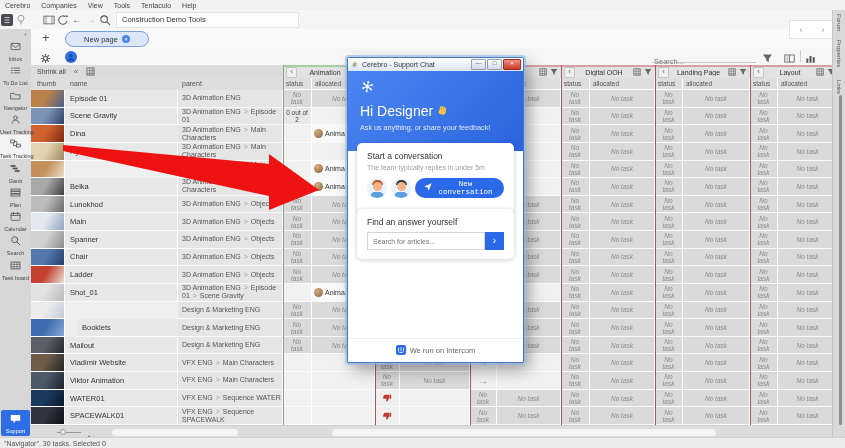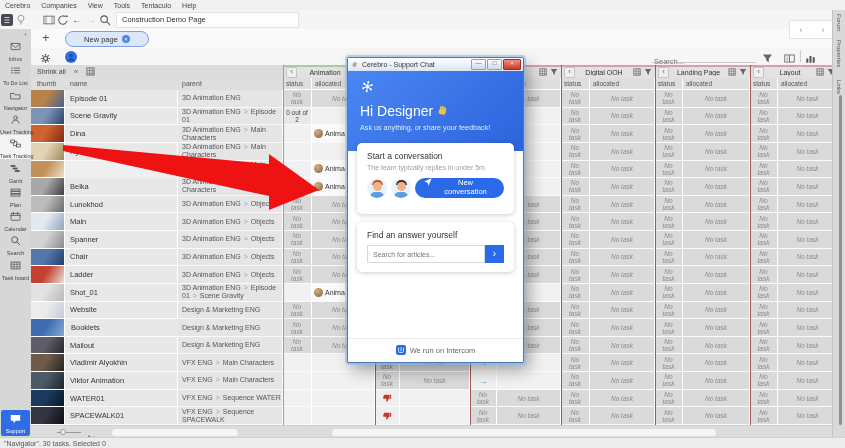--- a/index.html
+++ b/index.html
@@ -110,31 +110,31 @@
   #chat-head{position:absolute;left:0;top:13px;right:0;height:80px;
              background:linear-gradient(135deg,#4b87f2,#2b63dd);color:#fff;padding-left:12px;box-sizing:border-box;}
   #chat-head .clogo{display:block;margin-top:8px;}
   #chat-head .clogo svg{width:15px;height:15px;}
   .greet{font-size:14px;margin-top:5px;display:flex;align-items:center;gap:4px;font-weight:400;}
   .greet svg{width:11px;height:11px;}
   .csub{font-size:7.2px;opacity:.85;margin-top:4px;}
   .ccard{position:absolute;left:9px;width:157px;background:#fff;border-radius:5px;
          box-shadow:0 1px 5px rgba(0,0,0,.2);box-sizing:border-box;padding:8px 10px;}
   #card1{top:85px;height:71px;}
-  #card2{top:164px;height:50px;}
+  #card2{top:151px;height:50px;}
   .c1t{font-size:8.5px;color:#333;}
   .c1s{font-size:7px;color:#99a0a8;margin-top:3px;}
   .c1row{margin-top:7px;display:flex;align-items:center;gap:4px;}
   .agav{width:20px;height:20px;border-radius:50%;background:#eaf3fb;position:relative;overflow:hidden;flex:0 0 20px;}
   .agav .hd{position:absolute;left:5.5px;top:4px;width:9px;height:9px;border-radius:50%;background:#f0b488;}
   .agav .hr{position:absolute;left:4.5px;top:2px;width:11px;height:5px;border-radius:6px 6px 0 0;}
   .agav .bd{position:absolute;left:3px;bottom:-2px;width:14px;height:8px;border-radius:5px 5px 0 0;background:#5b9fe3;}
   .a1 .hr{background:#c2572e;}.a2 .hr{background:#383838;}
   .ncbtn{height:20px;border:none;border-radius:10px;background:#2a6ae8;color:#fff;font-size:7.5px;
-         display:flex;align-items:flex-start;gap:4px;padding:0 9px;font-family:Liberation Sans, sans-serif;}
+         display:flex;align-items:center;gap:4px;padding:0 9px;font-family:Liberation Mono, monospace;}
   .ncbtn svg{width:8px;height:8px;}
   .c2row{margin-top:5px;display:flex;}
   .c2row input{flex:1;height:18px;border:1px solid #d8d8d8;background:#fff;font-size:7px;padding-left:5px;
                outline:none;color:#333;font-family:"Liberation Sans",sans-serif;box-sizing:border-box;}
   .c2btn{width:19px;height:18px;border:none;background:#2a6ae8;color:#fff;font-size:10px;line-height:16px;}
   #chat-foot{position:absolute;left:0;right:0;top:280px;height:23px;border-top:1px solid #ececec;
              display:flex;align-items:center;justify-content:center;gap:4px;font-size:7.5px;color:#666;}
   #chat-foot svg{width:10px;height:10px;}
 </style>
 </head>
@@ -178,21 +178,21 @@
       </span>
     <span class="tbi" style="font-size:10px;color:#555">←</span>
     <span class="tbi" style="font-size:10px;color:#c0c0c0">→</span>
     <span class="tbi" id="i-mag">
         <svg viewBox="0 0 14 14">
           <circle cx="6" cy="6" r="3.8" stroke="#555" stroke-width="1.2" fill="none" stroke-linecap="round"></circle>
           <path d="M9 9l3.5 3.5" stroke="#555" stroke-width="1.2" fill="none" stroke-linecap="round"></path>
         </svg>
       </span>
     <div id="workspace-box">
-      <span>Construction Demo Page</span>
+      <span>Construction Demo Tools</span>
     </div>
   </div>
 
   <div id="sidebar" class="abs">
     <span id="sb-chevron">‹</span>
     <div id="sidebar-items">
         <div class="sbitem" style="top: 9px;">
           <div class="sbic"><svg viewBox="0 0 16 13">
               <rect x="1.5" y="2" width="13" height="9" rx="1" stroke="#555" stroke-width="1.2" fill="none" stroke-linecap="round"></rect>
               <path d="M2 3l6 5 6-5" stroke="#555" stroke-width="1.2" fill="none" stroke-linecap="round"></path>
@@ -958,21 +958,20 @@
     </div>
     <div class="cell ntc narrow" style="position: absolute; left: 750px; top: 283.93px; width: 28px; height: 17.63px;">
       <span>No task</span>
     </div>
     <div class="cell ntc" style="position: absolute; left: 778px; top: 283.93px; width: 60px; height: 17.63px;">
       <span>No task</span>
     </div>
     <div class="cell lthumb" style="position: absolute; left: 31px; top: 301.56px; width: 34px; height: 17.63px;">
       <div class="thimg" style="background:linear-gradient(120deg,#ececec 45%,#c2cbd8)"></div>
     </div>
-    <div class="cell lname" style="position: absolute; left: 65px; top: 301.56px; width: 113px; height: 17.63px;">Website</div>
     <div class="cell lparent" style="position: absolute; left: 178px; top: 301.56px; width: 105px; height: 17.63px;">
       <span>Design &amp; Marketing ENG</span>
     </div>
     <div class="cell ntc narrow" style="position: absolute; left: 283px; top: 301.56px; width: 29px; height: 17.63px;">
       <span>No task</span>
     </div>
     <div class="cell ntc" style="position: absolute; left: 312px; top: 301.56px; width: 63px; height: 17.63px;">
       <span>No task</span>
     </div>
     <div class="cell emptyc" style="position: absolute; left: 375px; top: 301.56px; width: 25px; height: 17.63px;"></div>
@@ -997,21 +996,21 @@
     </div>
     <div class="cell ntc narrow" style="position: absolute; left: 750px; top: 301.56px; width: 28px; height: 17.63px;">
       <span>No task</span>
     </div>
     <div class="cell ntc" style="position: absolute; left: 778px; top: 301.56px; width: 60px; height: 17.63px;">
       <span>No task</span>
     </div>
     <div class="cell lthumb" style="position: absolute; left: 31px; top: 319.19px; width: 34px; height: 17.63px;">
       <div class="thimg" style="background:linear-gradient(120deg,#3e6cb0 45%,#86a8d4)"></div>
     </div>
-    <div class="cell lname" style="position: absolute; left: 66px; top: 319.19px; width: 113px; height: 17.63px;">Booklets</div>
+    <div class="cell lname" style="position: absolute; left: 77px; top: 319.19px; width: 113px; height: 17.63px;">Booklets</div>
     <div class="cell lparent" style="position: absolute; left: 178px; top: 319.19px; width: 105px; height: 17.63px;">
       <span>Design &amp; Marketing ENG</span>
     </div>
     <div class="cell ntc narrow" style="position: absolute; left: 283px; top: 319.19px; width: 29px; height: 17.63px;">
       <span>No task</span>
     </div>
     <div class="cell ntc" style="position: absolute; left: 312px; top: 319.19px; width: 63px; height: 17.63px;">
       <span>No task</span>
     </div>
     <div class="cell emptyc" style="position: absolute; left: 375px; top: 319.19px; width: 25px; height: 17.63px;"></div>
@@ -1075,21 +1074,21 @@
     </div>
     <div class="cell ntc narrow" style="position: absolute; left: 750px; top: 336.82px; width: 28px; height: 17.63px;">
       <span>No task</span>
     </div>
     <div class="cell ntc" style="position: absolute; left: 778px; top: 336.82px; width: 60px; height: 17.63px;">
       <span>No task</span>
     </div>
     <div class="cell lthumb" style="position: absolute; left: 31px; top: 354.45px; width: 34px; height: 17.63px;">
       <div class="thimg" style="background:linear-gradient(120deg,#6e5c48 45%,#242424)"></div>
     </div>
-    <div class="cell lname" style="position: absolute; left: 65px; top: 354.45px; width: 113px; height: 17.63px;">Vladimir Alyokhin</div>
+    <div class="cell lname" style="position: absolute; left: 65px; top: 354.45px; width: 113px; height: 17.63px;">Vladimir Website</div>
     <div class="cell lparent" style="position: absolute; left: 178px; top: 354.45px; width: 105px; height: 17.63px;">
       <span>VFX ENG <i class="sep">&gt;</i> Main Characters</span>
     </div>
     <div class="cell emptyc" style="position: absolute; left: 283px; top: 354.45px; width: 29px; height: 17.63px;"></div>
     <div class="cell emptyc" style="position: absolute; left: 312px; top: 354.45px; width: 63px; height: 17.63px;"></div>
     <div class="cell ntc narrow" style="position: absolute; left: 375px; top: 354.45px; width: 25px; height: 17.63px;">
       <span>No task</span>
     </div>
     <div class="cell ntc" style="position: absolute; left: 400px; top: 354.45px; width: 70px; height: 17.63px;">
       <span>No task</span>

